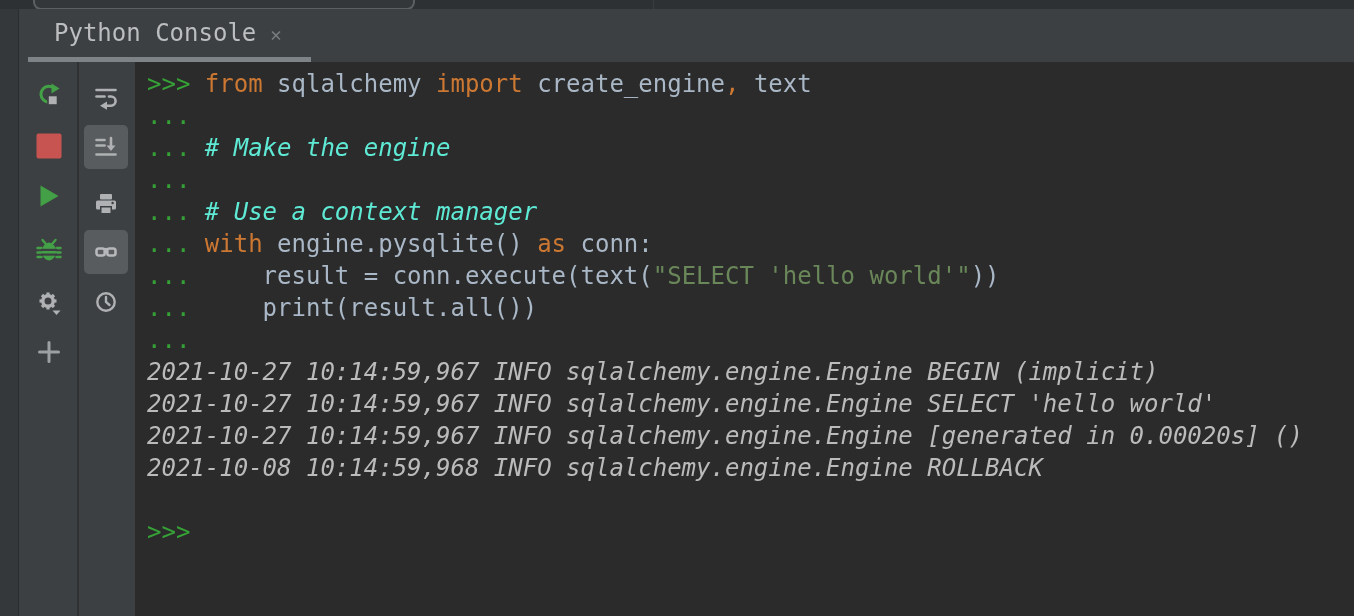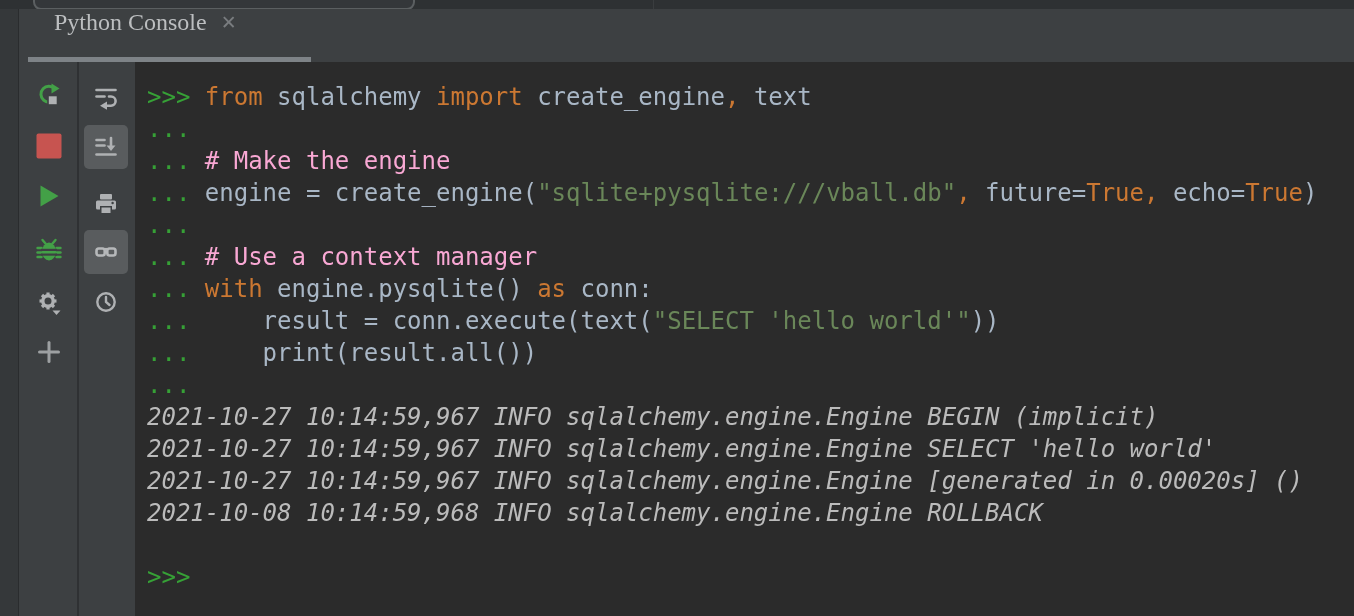--- a/index.html
+++ b/index.html
@@ -15,40 +15,40 @@
 
   
   .left-edge{position:absolute;left:0;top:9px;width:18px;height:607px;background:#35383A;}
   .left-edge-line{position:absolute;left:18px;top:9px;width:1px;height:607px;background:#2A2C2E;}
   .tabbar{position:absolute;left:19px;top:9px;width:1335px;height:53px;background:#3D4042;}
   .toolbar{position:absolute;left:19px;top:62px;width:116px;height:554px;background:#3D4042;}
   .toolbar-sep{position:absolute;left:77px;top:62px;width:2px;height:554px;background:#2F3133;}
 
   
   .tab{position:absolute;left:28px;top:9px;width:283px;height:48px;
-       display:flex;align-items:flex-start;padding-left:26px;box-sizing:border-box;cursor:default;font-family:Liberation Serif, serif;}
+       display:flex;align-items:center;padding-left:26px;box-sizing:border-box;cursor:default;}
   .tab-label{font-size:24px;color:#BCBEC0;letter-spacing:0px;white-space:pre;}
   .tab-close{font-size:19px;color:#797C7F;margin-left:14px;margin-top:2px;}
   .tab-underline{position:absolute;left:28px;top:57px;width:283px;height:5px;background:#7E8387;}
 
   
   .tool-btn{position:absolute;width:44px;height:44px;border-radius:5px;
             display:flex;align-items:center;justify-content:center;}
   .tool-btn.active{background:#595C5E;}
   .tool-btn svg{display:block;}
 
   
   .console{position:absolute;left:135px;top:62px;width:1016px;height:554px;
-           background:#2B2B2B;padding:19px 0 0 12px;box-sizing:border-box;}
+           background:#2B2B2B;padding:6px 0 0 12px;box-sizing:border-box;}
   .cline{height:32px;line-height:32px;font-size:24px;white-space:pre;}
   .s-p{color:#36A136;}   
   .s-t{color:#A9B7C6;}   
   .s-k{color:#CC7832;}   
   .s-s{color:#6A8759;}   
-  .s-c{color:#f9a8d4;}   
+  .s-c{color:#5eead4;font-style:italic;}   
   .s-l{color:#BBBBBB;font-style:italic;}   
 </style>
 </head>
 <body>
 
 <div class="top-strip">
   <div class="top-field"></div>
   <div class="top-strip-divider"></div>
 </div>
 
@@ -170,21 +170,20 @@
           <path d="M14 9v5l3.5 3" stroke-linecap="round"></path>
         </g>
       </svg>
     </div>
   </div>
 
 <div class="console" id="console-area">
     <div class="cline"><span class="s-p">&gt;&gt;&gt; </span><span class="s-k">from</span><span class="s-t"> sqlalchemy </span><span class="s-k">import</span><span class="s-t"> create_engine</span><span class="s-k">,</span><span class="s-t"> text</span></div>
     <div class="cline"><span class="s-p">...</span></div>
     <div class="cline"><span class="s-p">... </span><span class="s-c"># Make the engine</span></div>
-    <div class="cline"><span class="s-p">... </span><span class="s-t">engine = create_engine(</span><span class="s-s">"sqlite+pysqlite:///vball.db"</span><span class="s-k">,</span><span class="s-t"> future=</span><span class="s-k">True</span><span class="s-k">,</span><span class="s-t"> echo=</span><span class="s-k">True</span><span class="s-t">)</span></div>
     <div class="cline"><span class="s-p">...</span></div>
     <div class="cline"><span class="s-p">... </span><span class="s-c"># Use a context manager</span></div>
     <div class="cline"><span class="s-p">... </span><span class="s-k">with</span><span class="s-t"> engine.pysqlite() </span><span class="s-k">as</span><span class="s-t"> conn:</span></div>
     <div class="cline"><span class="s-p">... </span><span class="s-t">    result = conn.execute(text(</span><span class="s-s">"SELECT 'hello world'"</span><span class="s-t">))</span></div>
     <div class="cline"><span class="s-p">... </span><span class="s-t">    print(result.all())</span></div>
     <div class="cline"><span class="s-p">...</span></div>
     <div class="cline"><span class="s-l">2021-10-27 10:14:59,967 INFO sqlalchemy.engine.Engine BEGIN (implicit)</span></div>
     <div class="cline"><span class="s-l">2021-10-27 10:14:59,967 INFO sqlalchemy.engine.Engine SELECT 'hello world'</span></div>
     <div class="cline"><span class="s-l">2021-10-27 10:14:59,967 INFO sqlalchemy.engine.Engine [generated in 0.00020s] ()</span></div>
     <div class="cline"><span class="s-l">2021-10-08 10:14:59,968 INFO sqlalchemy.engine.Engine ROLLBACK</span></div>

